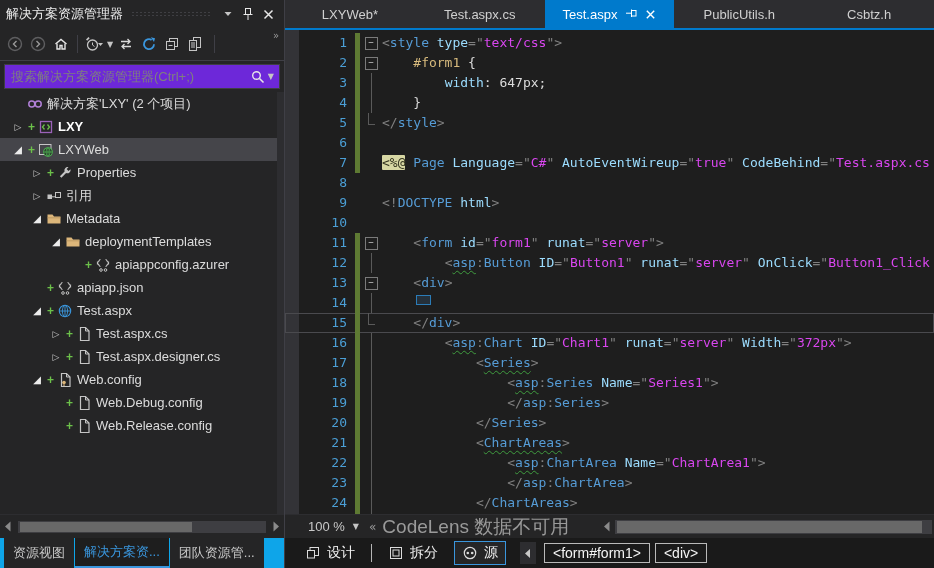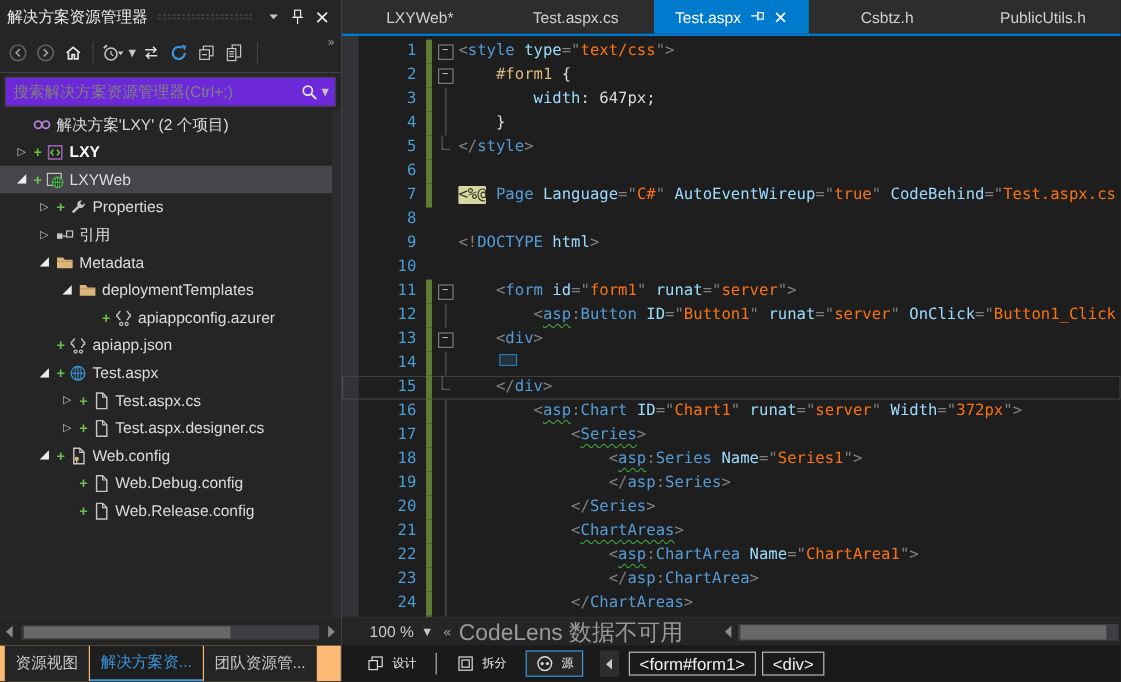--- a/index.html
+++ b/index.html
@@ -23,55 +23,55 @@
   .trow .arrow{width:16px;text-align:center;color:#C8C8C8;font-family:"DejaVu Sans",sans-serif;font-size:9px;flex:none;}
   .trow .arrow.open{font-size:10px;color:#ECECEC;}
   .trow .plus{width:11px;text-align:center;color:#6CC04A;font-weight:bold;font-size:12px;flex:none;}
   .trow .ticon{width:18px;height:16px;display:inline-flex;align-items:center;justify-content:center;flex:none;}
   .trow .tlabel{margin-left:3px;text-align:center;}
   .trow .tlabel.bold{font-weight:bold;color:#FFF;}
   .se-hscroll{position:absolute;bottom:30px;left:0;height:23px;right:0;background:#252526;display:flex;align-items:center;border-top:1px solid #2D2D30;}
   .hs-arrow{width:16px;height:16px;display:flex;align-items:center;justify-content:center;flex:none;}
   .hs-track{flex:1;height:12px;background:#3E3E42;position:relative;margin:0 2px;}
   .hs-thumb{position:absolute;left:2px;top:1px;width:172px;height:10px;background:#686868;}
-  .se-tabs{position:absolute;bottom:0;left:0;right:0;height:30px;background:#fdba74;display:flex;align-items:stretch;padding-left:4px;gap:1px;}
+  .se-tabs{position:absolute;bottom:0;left:0;right:0;height:30px;background:#0ea5e9;display:flex;align-items:stretch;padding-left:4px;gap:1px;}
   .se-tab{padding:0 9px;display:flex;align-items:center;font-size:13px;color:#C8C8C8;background:#252526;cursor:default;}
   .se-tab.active{color:#3A96DD;border-bottom:2px solid #3A96DD;background:#1E1E1E;}
   
   #editor{position:absolute;left:285px;top:0;width:649px;height:568px;background:#1E1E1E;}
   .ed-tabs{height:28px;display:flex;background:#2D2D30;}
   .ed-tab{flex:1;display:flex;align-items:center;justify-content:center;gap:7px;font-size:13px;color:#D0D0D0;cursor:default;white-space:nowrap;}
   .ed-tab.active{background:#007ACC;color:#FFF;}
   .accentline{height:2px;background:#007ACC;}
   .codearea{position:absolute;top:30px;left:0;right:0;bottom:53px;background:#1E1E1E;overflow:hidden;padding-top:3px;}
   .codearea:before{content:"";position:absolute;left:0;top:0;bottom:0;width:14px;background:#333337;}
   .line{display:flex;height:20px;position:relative;}
   .line.cur{box-shadow:inset 0 0 0 1px #4A4A4E;}
   .ln{width:62px;padding-right:8px;text-align:right;color:#4B9FD6;font:13px/20px "DejaVu Sans Mono",monospace;flex:none;}
   .gbar{width:5px;flex:none;}
   .gbar.green{background:#5E7A33;}
   .fold{width:22px;flex:none;display:flex;align-items:center;justify-content:center;}
   .fm{width:11px;height:11px;border:1px solid #7A7A7A;color:#C8C8C8;font:9px/9px "DejaVu Sans Mono",monospace;text-align:center;background:#1E1E1E;}
   .fs{width:1px;height:20px;background:#5A5A5A;}
   .fe{width:6px;height:11px;border-left:1px solid #5A5A5A;border-bottom:1px solid #5A5A5A;margin-bottom:9px;}
   .ct{white-space:pre;font:13px/20px "DejaVu Sans Mono",monospace;color:#DCDCDC;}
-  .c-d{color:#808080}.c-t{color:#569CD6}.c-a{color:#9CDCFE}.c-v{color:#f97316}.c-p{color:#DCDCDC}
+  .c-d{color:#808080}.c-t{color:#569CD6}.c-a{color:#9CDCFE}.c-v{color:#d946ef}.c-p{color:#DCDCDC}
   .c-s{color:#D7BA7D}.c-c{color:#9CDCFE}
   .c-dir{background:#D7D7A3;color:#33331F;border-radius:1px;}
   .sq{text-decoration:underline;text-decoration-style:wavy;text-decoration-color:#3F9B3F;text-decoration-thickness:1px;text-underline-offset:3px;}
   .smarttag{position:absolute;left:131px;top:265px;width:13px;height:8px;border:1px solid #2B7CB8;background:#25303A;}
   .statusrow{position:absolute;left:0;right:0;bottom:30px;height:23px;background:#252526;display:flex;align-items:center;border-top:1px solid #2D2D30;}
   .zoomsel{width:66px;padding-left:8px;color:#C8C8C8;font-size:13px;display:flex;align-items:center;gap:8px;flex:none;justify-content:flex-end;}
   .caret{font-size:8px;color:#C5C5C5;font-family:"DejaVu Sans",sans-serif;}
   .cl-chev{color:#9A9A9A;font-size:12px;margin:0 6px 0 10px;font-family:"DejaVu Sans",sans-serif;}
   .cl-text{color:#9A9A9A;font-size:19px;margin-right:30px;white-space:nowrap;}
   .eh-track{flex:1;height:14px;background:#3E3E42;position:relative;margin-right:2px;}
   .eh-thumb{position:absolute;left:2px;top:1px;right:10px;height:12px;background:#686868;}
   .viewbar{position:absolute;left:0;right:0;bottom:0;height:30px;background:#1A1A1A;display:flex;align-items:center;gap:8px;padding-left:12px;}
-  .vbtn{display:flex;align-items:center;gap:6px;color:#F0F0F0;font-size:10px;padding:2px 7px;border:1px solid transparent;cursor:default;white-space:nowrap;}
+  .vbtn{display:flex;align-items:center;gap:6px;color:#F0F0F0;font-size:14px;padding:2px 7px;border:1px solid transparent;cursor:default;white-space:nowrap;}
   .vbtn.active{border-color:#3A96DD;background:#252526;}
   .vsep{width:1px;height:18px;background:#DCDCDC;opacity:.8;}
   .crumbback{width:16px;height:22px;background:#2D2D30;display:flex;align-items:center;justify-content:center;margin-left:6px;}
   .crumb{border:1px solid #B9B9B9;color:#F5F5F5;font-size:14px;padding:1px 8px;background:#1A1A1A;white-space:nowrap;}
   .crumbs{display:flex;gap:5px;align-items:center;}
 </style>
 </head>
 <body>
 
 <div id="app">
@@ -376,24 +376,24 @@
               <path d="M7.5 1.5v7.5M7.5 5.2H2" stroke="#FFFFFF"></path>
             </svg>
           </span>
           <span style="display: inline-flex;">
             <svg width="11" height="11" viewBox="0 0 11 11" fill="none">
               <path d="M1.8 1.8l7.4 7.4M9.2 1.8L1.8 9.2" stroke="#FFFFFF" stroke-width="1.4"></path>
             </svg>
           </span>
         </div>
         <div class="ed-tab">
+          <span>PublicUtils.h</span>
+        </div>
+        <div class="ed-tab">
           <span>Csbtz.h</span>
-        </div>
-        <div class="ed-tab">
-          <span>PublicUtils.h</span>
         </div>
       </div>
     <div class="accentline"></div>
     <div class="codearea" id="codearea">
       <div class="smarttag"></div>
     <div class="line">
           <span class="ln">1</span>
           <span class="gbar green"></span>
           <span class="fold">
             <span class="fm">−</span>

